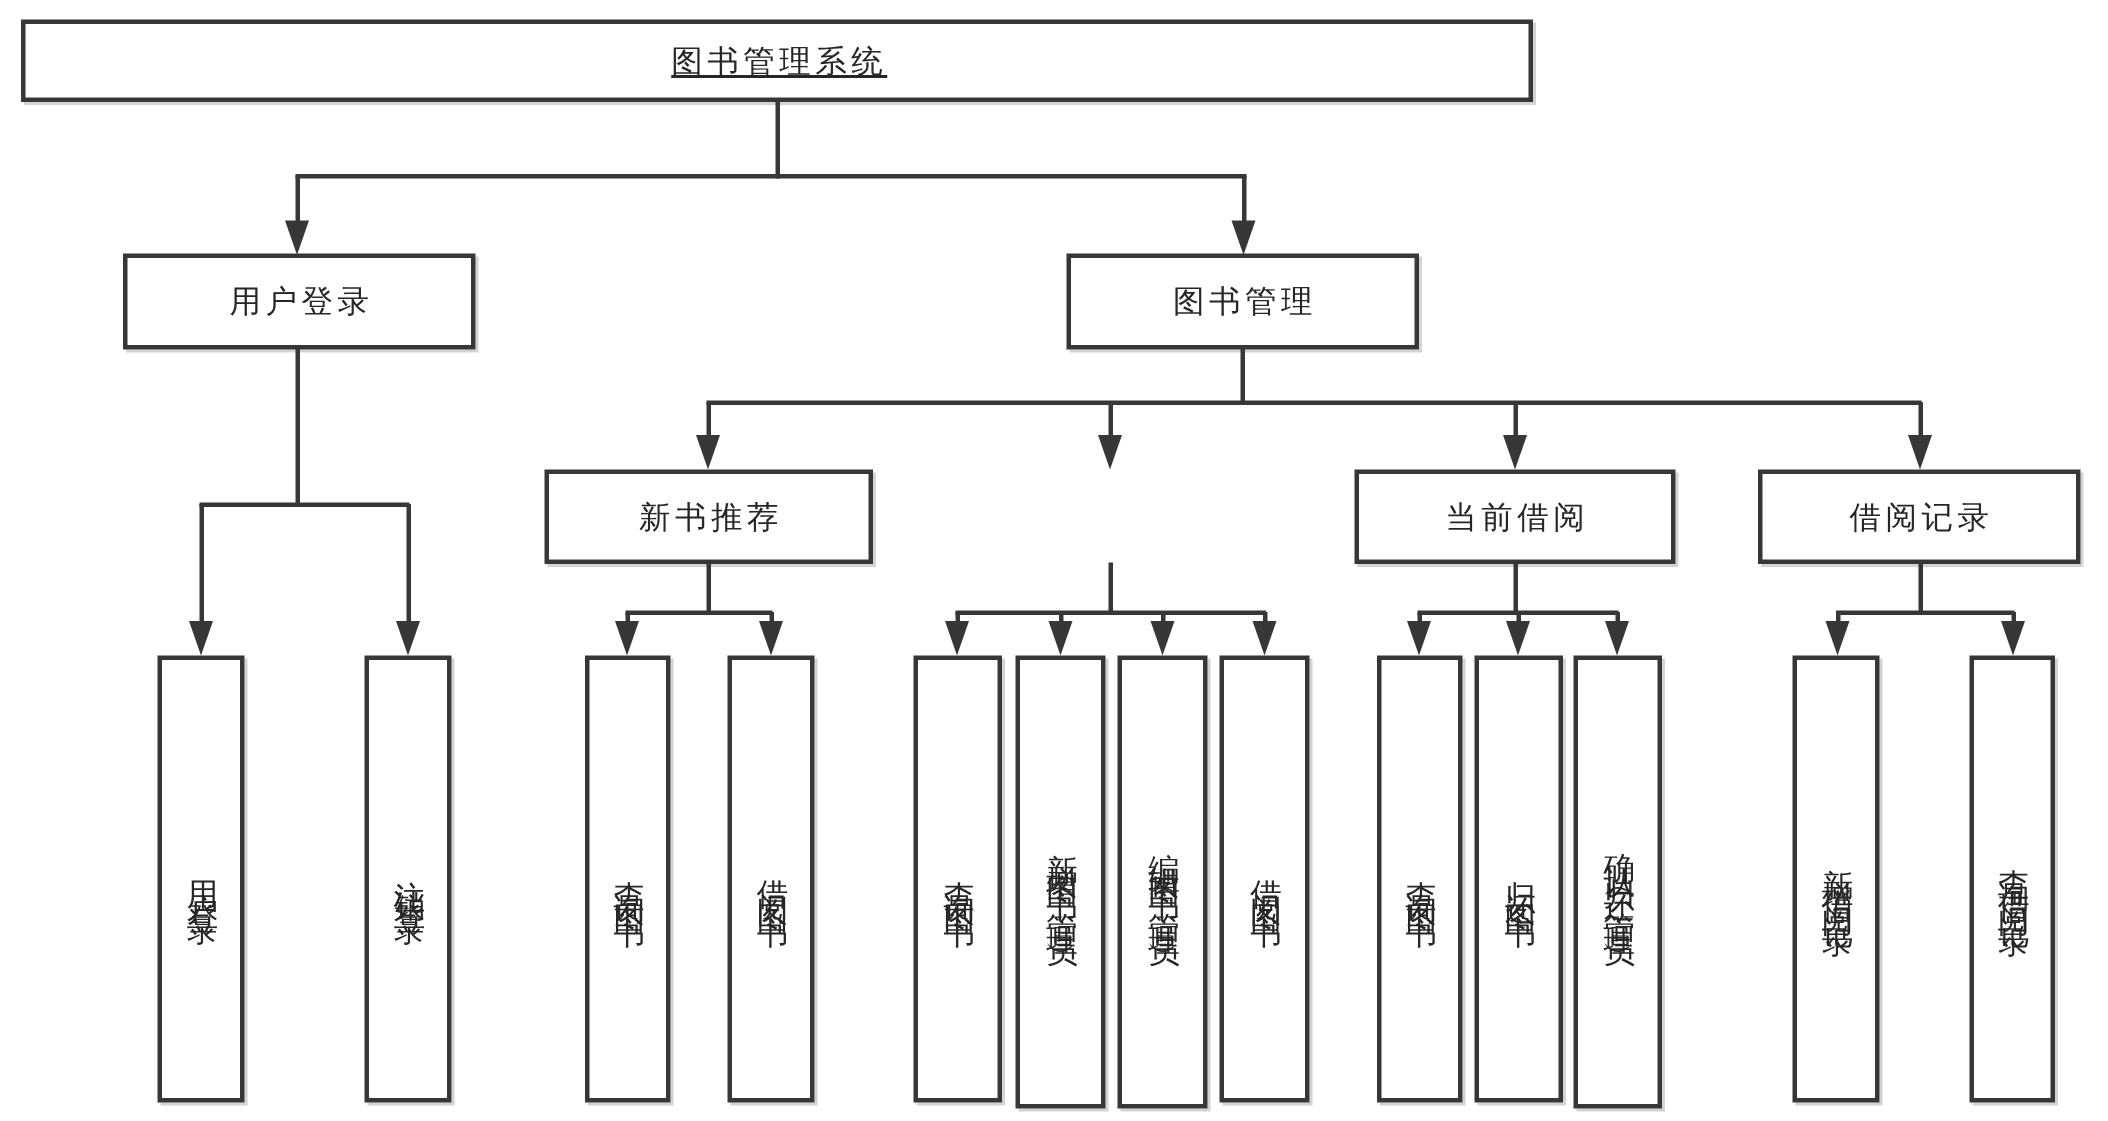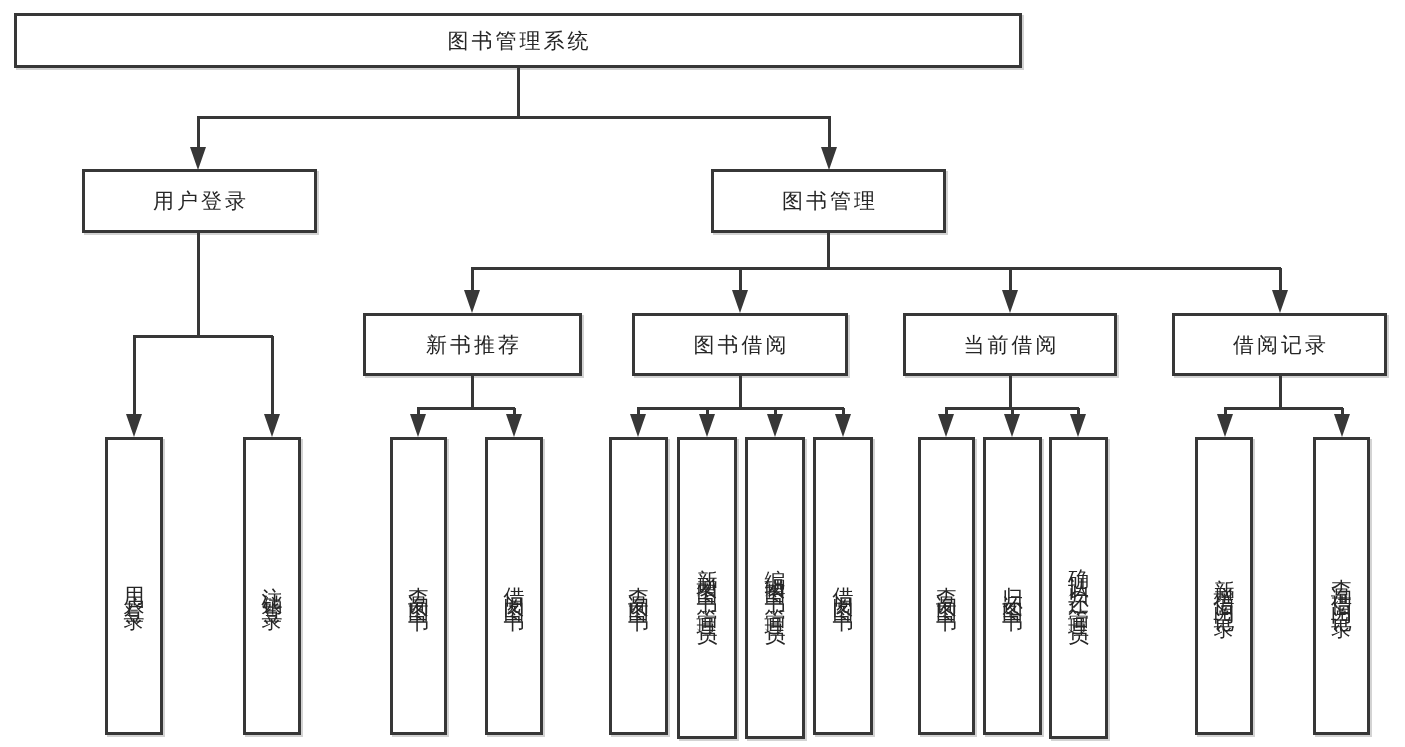--- a/index.html
+++ b/index.html
@@ -32,27 +32,26 @@
     position:absolute;top:712px;right:8px;
     font-size:19px;letter-spacing:1px;color:var(--wm,#c9858e);
     white-space:nowrap;
   }
 </style>
 </head>
 <body>
 
 <div class="stage">
 
-  <div class="box branch" style="left:14px;top:13px;width:1008px;height:55px;">图书管理系统</div>
+  <div class="box branch" style="left:14px;top:13px;width:1008px;height:55px;text-decoration:underline;">图书管理系统</div>
 
   <div class="box branch" style="left:82px;top:169px;width:235px;height:64px;">用户登录</div>
   <div class="box branch" style="left:363px;top:313px;width:219px;height:63px;">新书推荐</div>
 
   <div class="box branch" style="left:711px;top:169px;width:235px;height:64px;">图书管理</div>
-  <div class="box branch" style="left:632px;top:313px;width:216px;height:63px;">图书借阅</div>
   <div class="box branch" style="left:903px;top:313px;width:214px;height:63px;">当前借阅</div>
   <div class="box branch" style="left:1172px;top:313px;width:215px;height:63px;">借阅记录</div>
 
   <div class="box leaf" style="left:105px;top:437px;width:58px;height:298px;">用户登录</div>
   <div class="box leaf" style="left:243px;top:437px;width:58px;height:298px;">注销登录</div>
 
   <div class="box leaf" style="left:390px;top:437px;width:57px;height:298px;">查询图书</div>
   <div class="box leaf" style="left:485px;top:437px;width:58px;height:298px;">借阅图书</div>
 
   <div class="box leaf" style="left:609px;top:437px;width:59px;height:298px;">查询图书</div>

